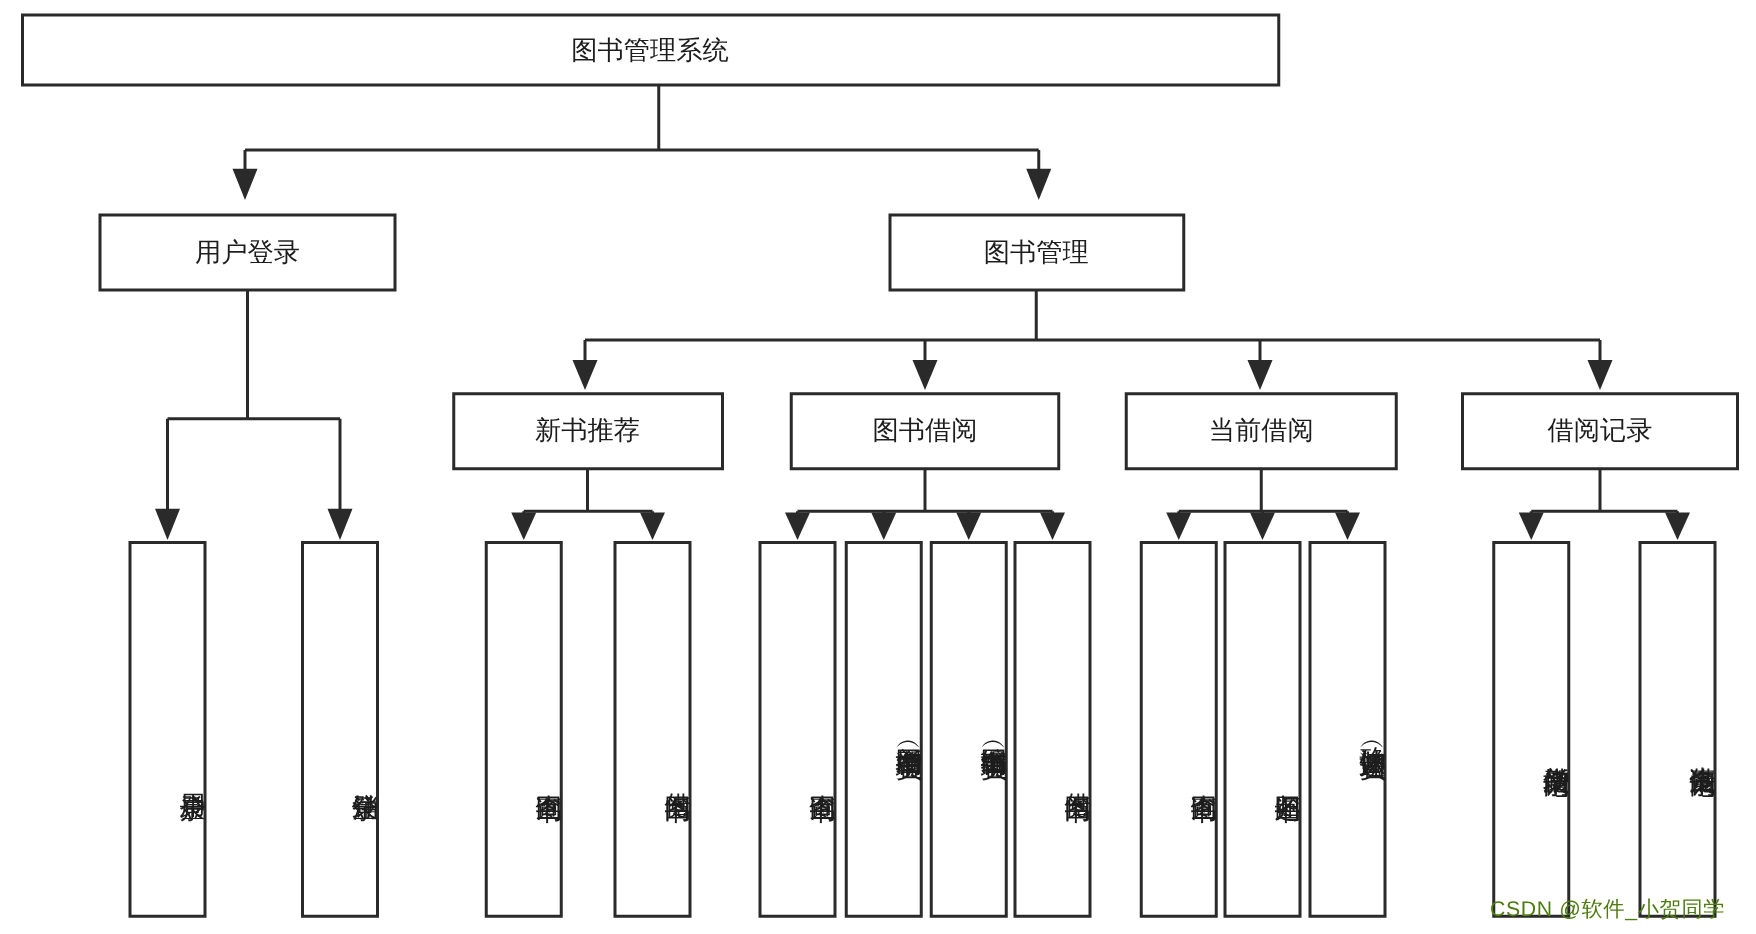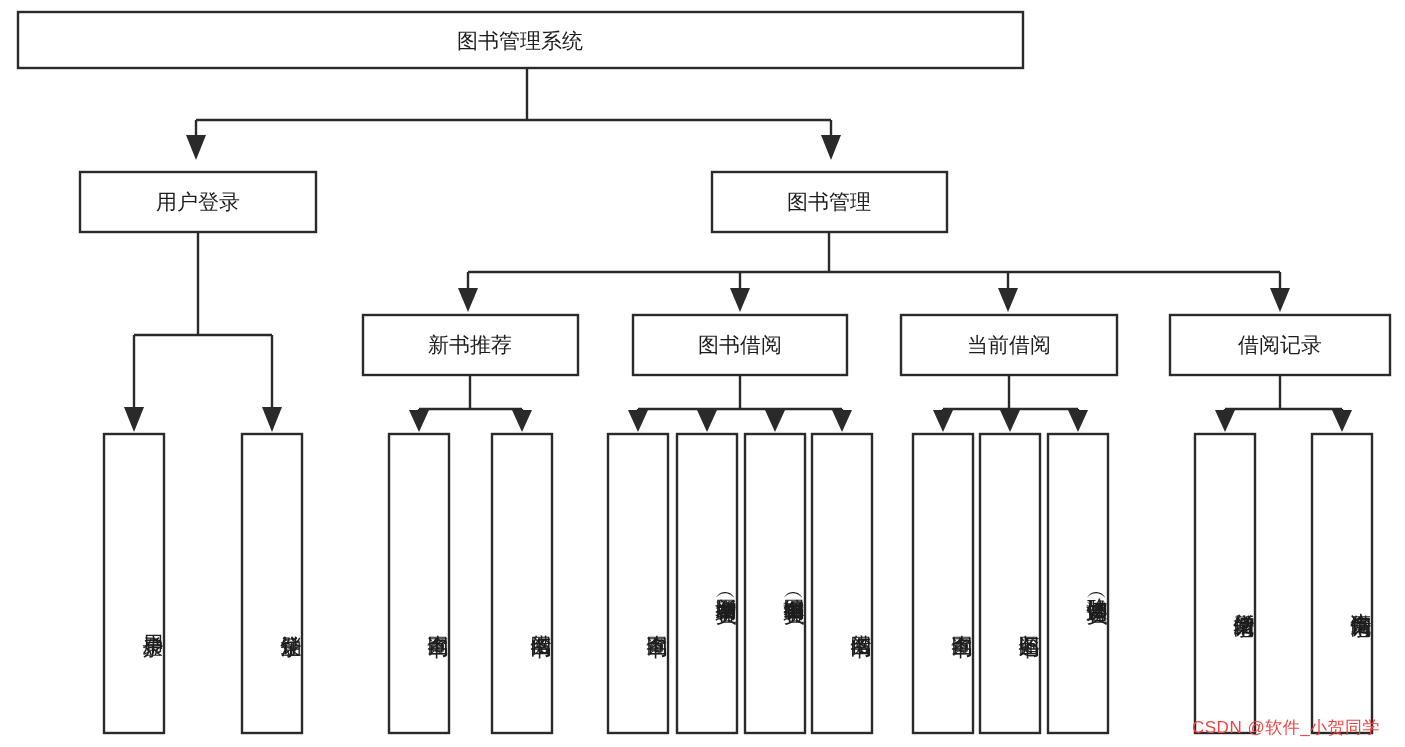--- a/index.html
+++ b/index.html
@@ -62,21 +62,21 @@
     display: flex;
     align-items: flex-start;
     justify-content: center;
     pointer-events: none;
     user-select: none;
   }
   .watermark {
     position: absolute;
     font-family: "Liberation Sans", "DejaVu Sans", sans-serif;
     font-size: 17px;
-    color: #ef4444;
+    color: #4d7c0f;
     white-space: nowrap;
     letter-spacing: 0.5px;
   }
 </style>
 </head>
 <body>
 
 <div id="diagram-root">
 
   <svg class="diagram-canvas" viewBox="0 0 1405 747">

